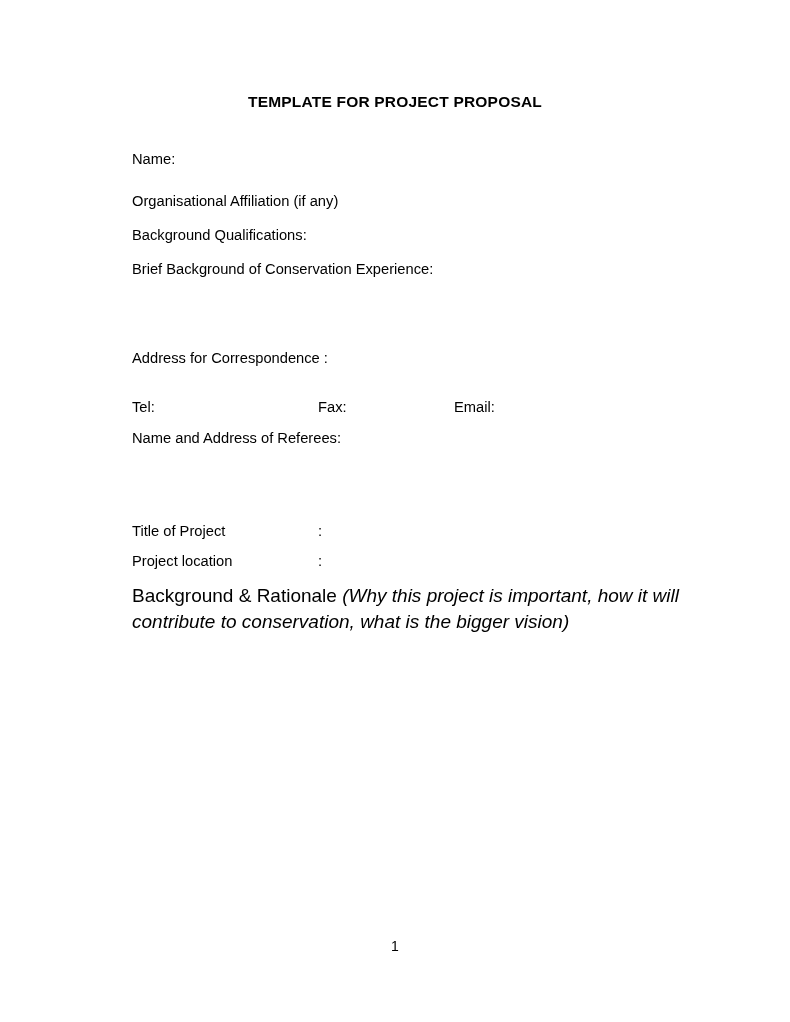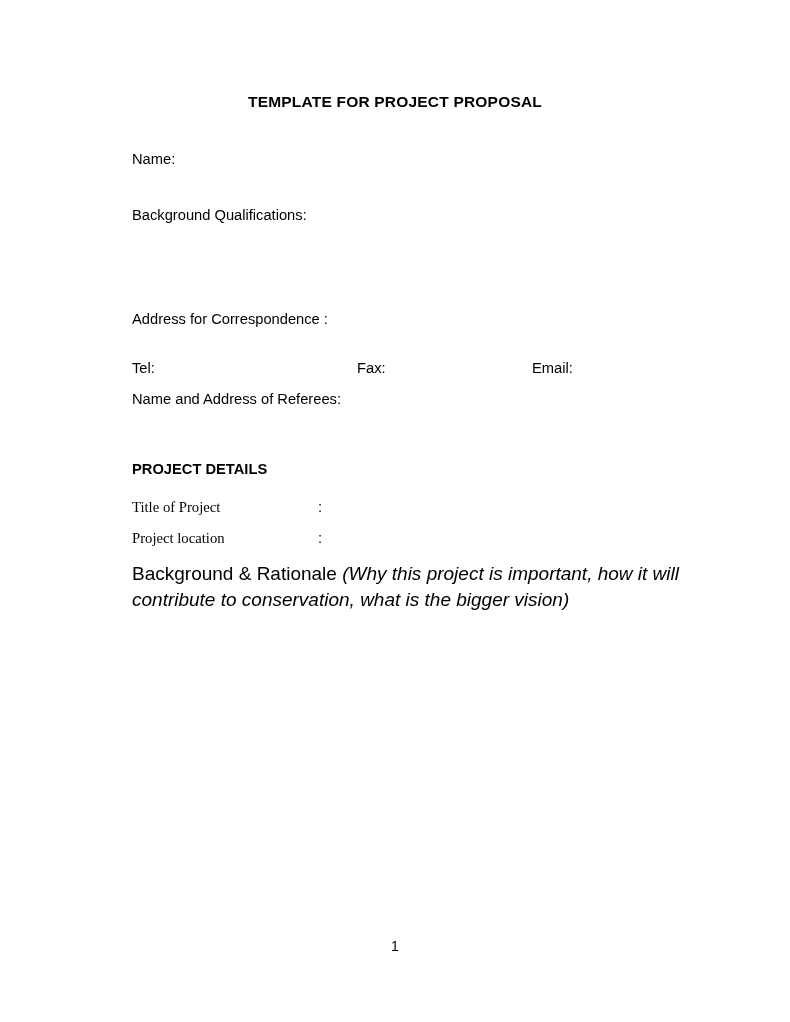--- a/index.html
+++ b/index.html
@@ -50,29 +50,27 @@
     font-weight: bold;
     margin: 0;
   }
   .labeled-row {
     display: flex;
     font-size: 14.7px;
   }
   .labeled-row .lbl {
     width: 186px;
     flex: 0 0 186px;
-    font-family: Liberation Serif, serif;
   }
   .labeled-row .colon {
     width: 20px;
   }
   .contact-row {
     display: flex;
     font-size: 14.7px;
-    gap: 39px;
   }
   .contact-row .c1 { width: 186px; flex: 0 0 186px; }
   .contact-row .c2 { width: 136px; flex: 0 0 136px; }
   .contact-row .c3 { flex: 0 0 auto; }
   .ital {
     font-style: italic;
   }
   .para {
     font-size: 19px;
     line-height: 1.35;
@@ -97,44 +95,45 @@
 
 <div class="page">
 
   <div class="doc-title">TEMPLATE FOR PROJECT PROPOSAL</div>
 
   <div class="content">
 
     <p class="line">Name:</p>
     <div class="sp-22"></div>
 
+    <p class="line">Organisational Affiliation (if any)</p>
     <div class="sp-14"></div>
 
     <p class="line">Background Qualifications:</p>
     <div class="sp-14"></div>
 
+    <p class="line">Brief Background of Conservation Experience:</p>
 
     <div class="sp-56"></div>
     <div class="sp-14"></div>
 
     <p class="line">Address for Correspondence  :</p>
     <div class="sp-30"></div>
 
     <div class="contact-row">
       <span class="c1">Tel:</span>
       <span class="c2">Fax:</span>
       <span class="c3">Email:</span>
     </div>
     <div class="sp-14"></div>
 
     <p class="line">Name and Address of Referees:</p>
 
     <div class="sp-52"></div>
 
-    <p class="section-head">PROJECT DETAILS</p>
     <div class="sp-22"></div>
 
     <div class="labeled-row">
       <span class="lbl">Title of Project</span>
       <span class="colon">:</span>
     </div>
     <div class="sp-14"></div>
 
     <div class="labeled-row">
       <span class="lbl">Project location</span>

